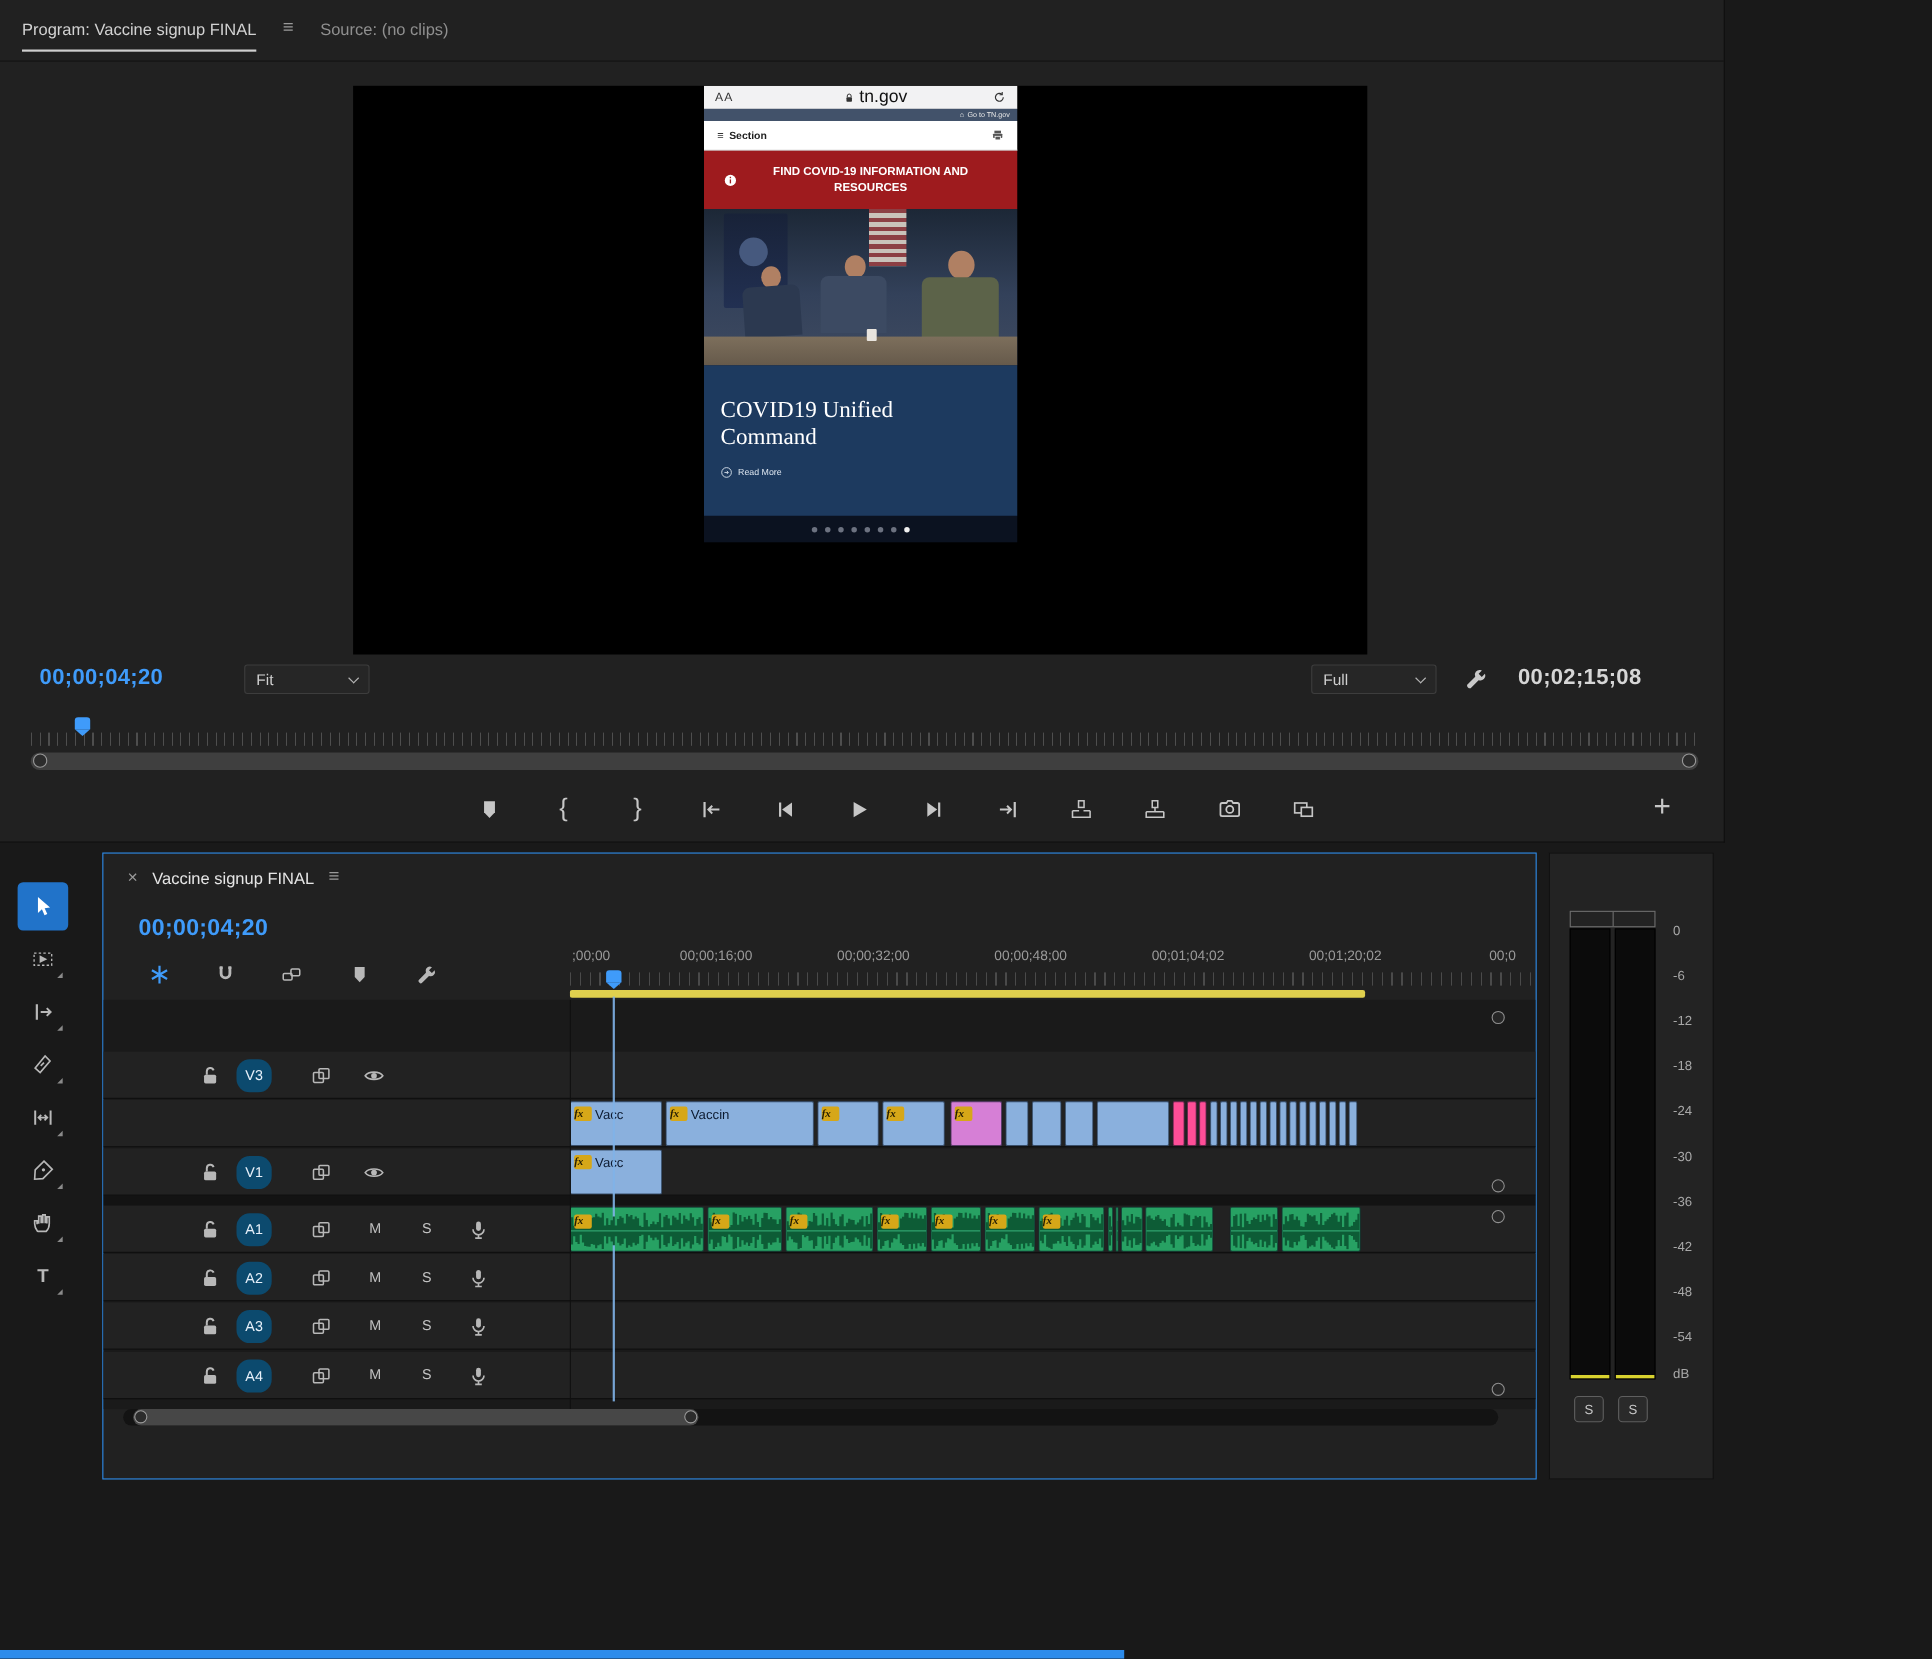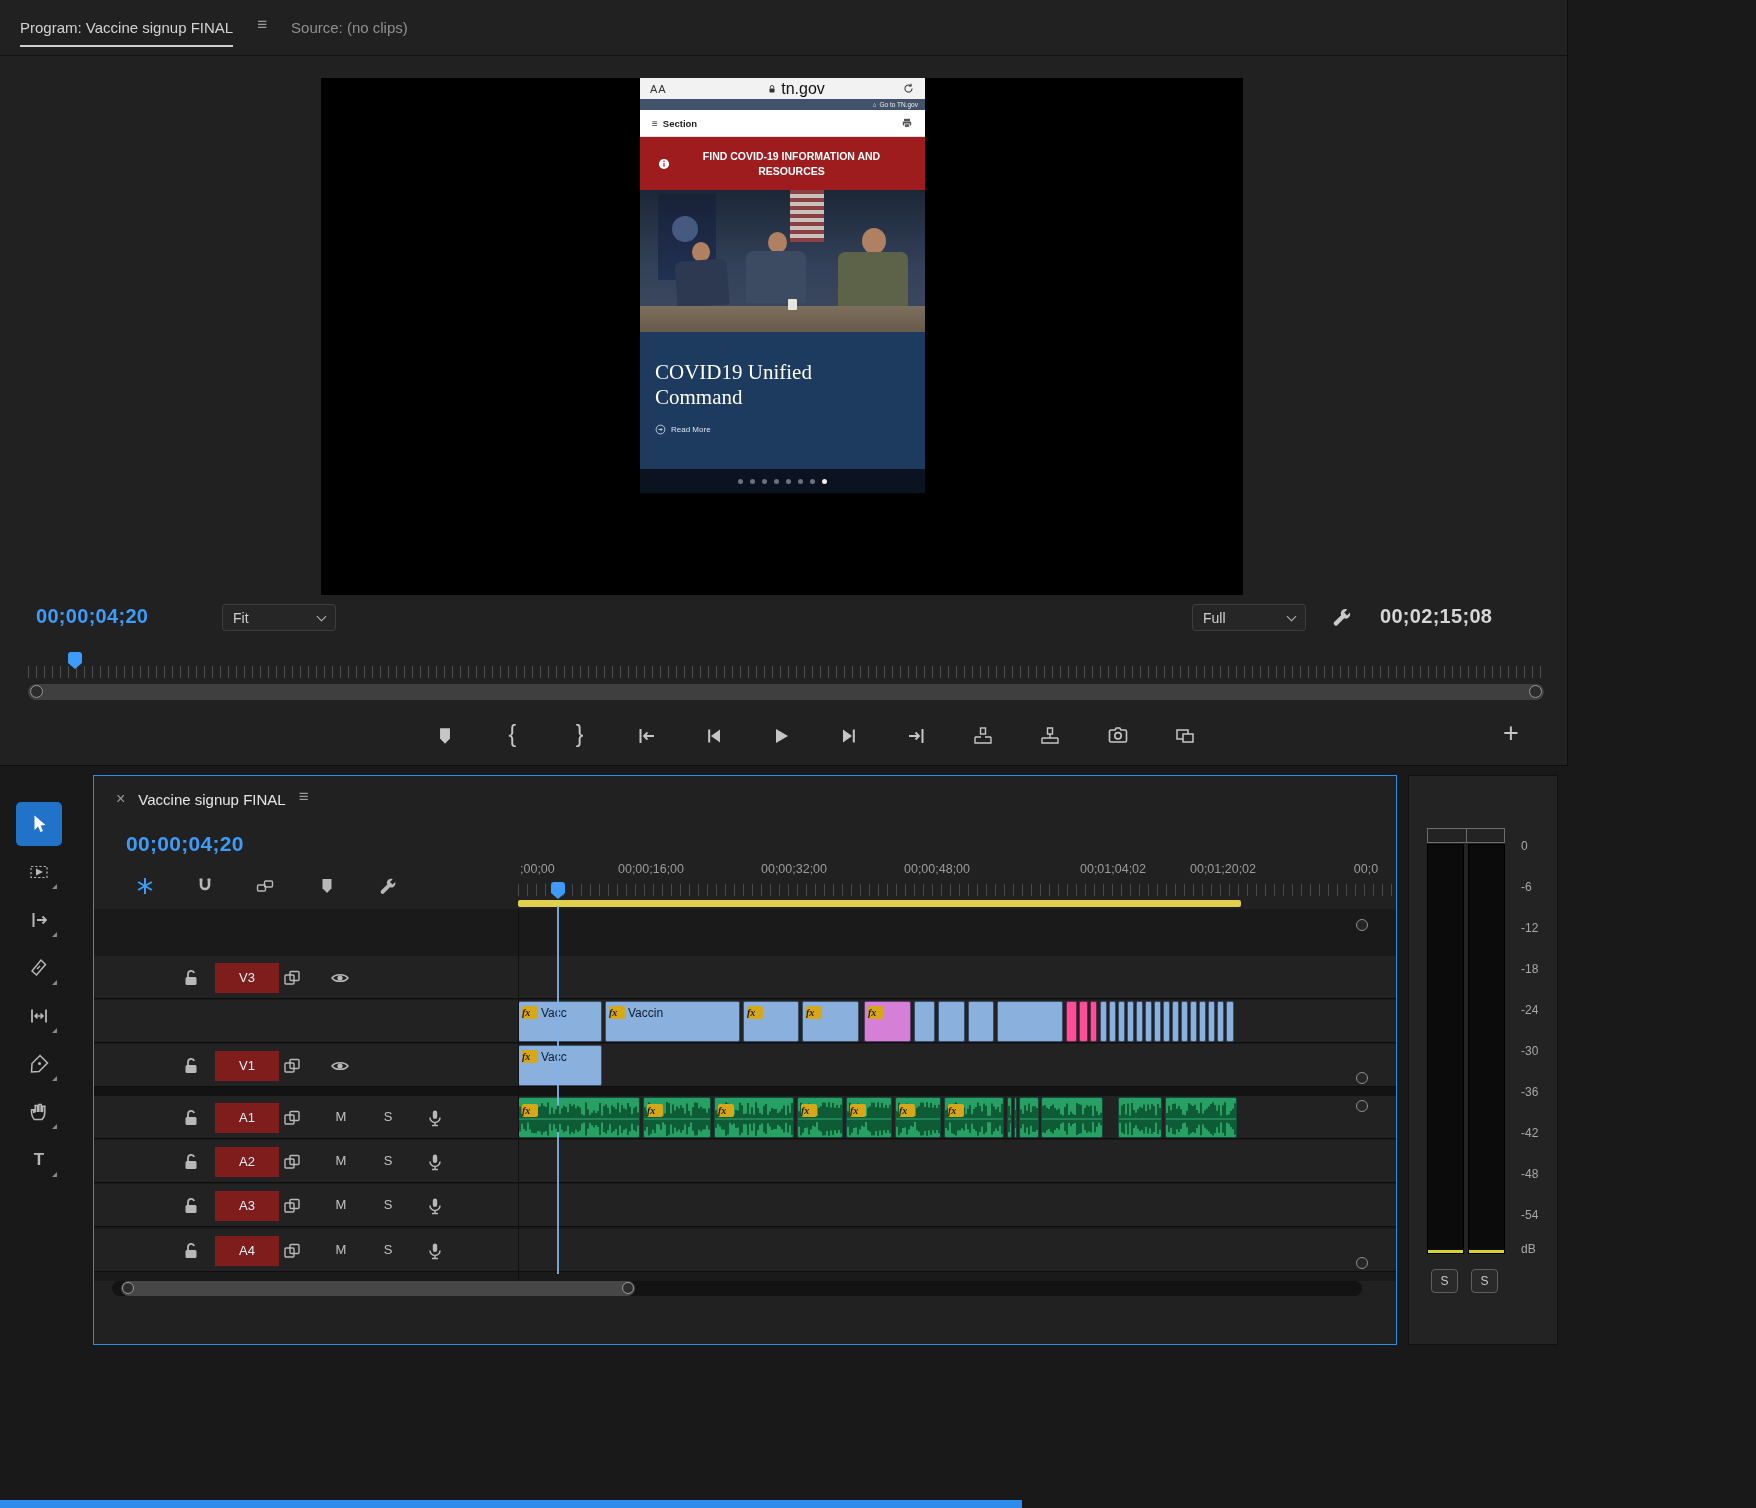--- a/index.html
+++ b/index.html
@@ -118,21 +118,21 @@
   .tl-workarea{position:absolute;left:0;top:40px;width:723px;height:7px;background:var(--work-area-yellow,#e0d04e);border-radius:2px}
   .tl-phead{left:33px;top:22px}
   .tl-phline{position:absolute;left:463px;top:130px;width:2px;height:368px;background:#7fb3e8;opacity:.9}
 
   .tl-tracksbg{position:absolute;left:0;top:133px;width:1302px;height:372px;background:#1a1a1a}
   .tl-avdivider{position:absolute;left:0;top:311px;width:1302px;height:9px;background:#131313}
   .laneline{position:absolute;left:424px;top:133px;width:1px;height:372px;background:#101010}
   .trow{position:absolute;left:0;width:1302px;height:43px;background:#222222;border-bottom:1px solid #0e0e0e}
   .th{position:absolute;left:0;top:0;width:424px;height:43px}
   .lockpos{left:87px;top:12px}
-  .ttarget{position:absolute;left:121px;top:7px;width:64px;height:30px;background:#7f1d1d;border-radius:0;
+  .ttarget{position:absolute;left:121px;top:7px;width:32px;height:30px;background:#0c4a6e;border-radius:12px;
            color:#e8f1fa;font-size:13px;text-align:center;line-height:30px}
   .syncpos{left:188px;top:12px}
   .eyepos{left:236px;top:12px}
   .tmute,.tsolo{position:absolute;top:10px;width:22px;height:22px;color:#c2c2c2;font-size:13px;text-align:center;line-height:22px}
   .tmute{left:236px}
   .tsolo{left:283px}
   .micpos{left:331px;top:12px}
   .lane{position:absolute;left:424px;top:0;width:878px;height:43px;overflow:hidden}
 
   .clip{position:absolute;top:1px;height:41px;border:1px solid rgba(5,15,30,.6);border-radius:2px;overflow:hidden;
@@ -521,21 +521,21 @@
           <use href="#i-wrench"></use>
         </svg>
     </div>
 
     <div class="tl-ruler">
       <div id="ruler-labels">
           <span class="rlab" style="left: 2px;">;00;00</span>
           <span class="rlab" style="left: 133px; transform: translateX(-50%);">00;00;16;00</span>
           <span class="rlab" style="left: 276px; transform: translateX(-50%);">00;00;32;00</span>
           <span class="rlab" style="left: 419px; transform: translateX(-50%);">00;00;48;00</span>
-          <span class="rlab" style="left: 562px; transform: translateX(-50%); margin-left: 33px;">00;01;04;02</span>
+          <span class="rlab" style="left: 562px; transform: translateX(-50%);">00;01;04;02</span>
           <span class="rlab" style="left: 705px; transform: translateX(-50%);">00;01;20;02</span>
           <span class="rlab" style="left: 848px; transform: translateX(-50%);">00;0</span>
         </div>
       <div class="tl-ticks"></div>
       <div class="tl-workarea"></div>
       <div class="phmark tl-phead"></div>
     </div>
 
     <div class="tl-tracksbg"></div>
     <div class="tl-avdivider"></div>

